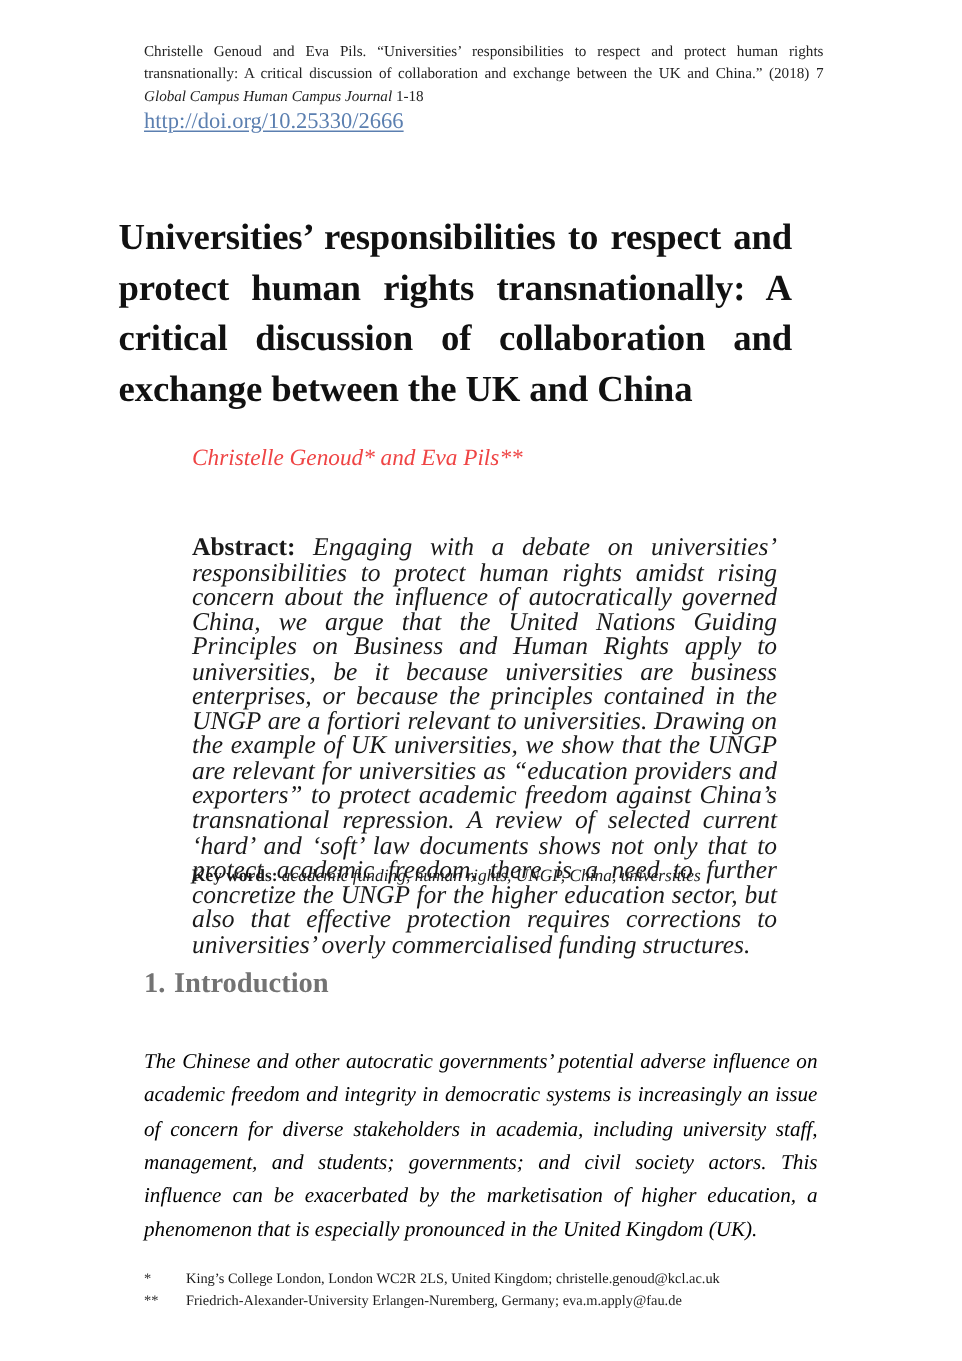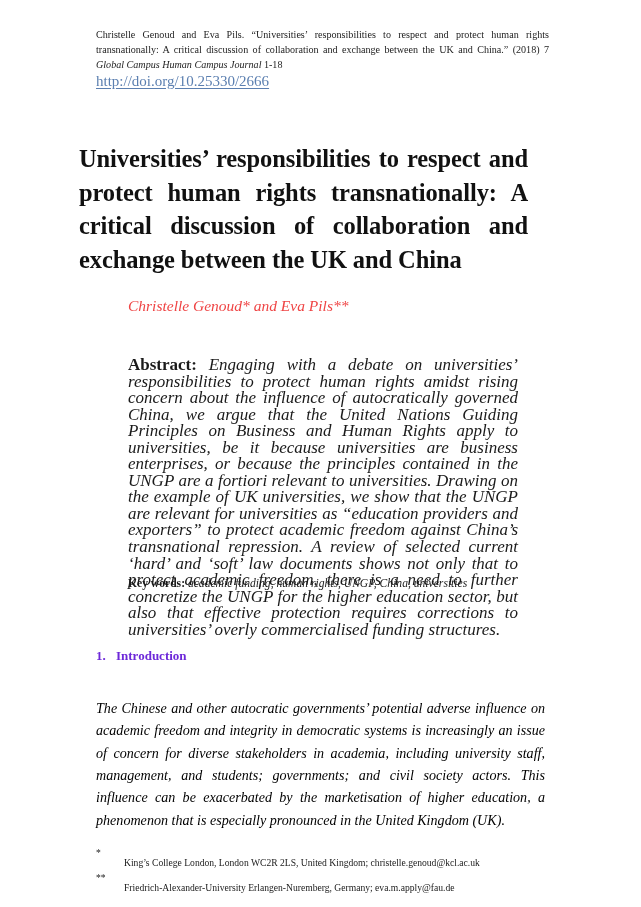--- a/index.html
+++ b/index.html
@@ -110,24 +110,24 @@
     font-style: italic;
   }
 
   
   .section-heading {
     position: absolute;
     left: 96px;
     top: 645px;
     width: 449px;
     margin: 0;
-    font-size: 13px;
+    font-size: 19px;
     font-weight: 700;
     line-height: 21px;
-    color: #6d28d9;
+    color: #737373;
   }
   .section-heading .num {
     display: inline-block;
     min-width: 20px;
   }
 
   
   .body-par {
     position: absolute;
     left: 96px;
@@ -155,21 +155,20 @@
     display: flex;
     align-items: flex-start;
   }
   .fn-mark {
     flex: 0 0 28px;
     font-size: 9.6px;
     line-height: 14.6px;
   }
   .fn-text {
     flex: 1 1 auto;
-    margin-top: 10px;
   }
 </style>
 </head>
 <body>
 
 <div class="page">
 
   <div class="citation">
     <span>Christelle Genoud and Eva Pils. “Universities’ responsibilities to respect and protect human rights transnationally: A critical discussion of collaboration and exchange between the UK and China.” (2018) 7 </span><span class="ital">Global Campus Human Campus Journal</span><span> 1-18</span><br>
     <span class="doi-link">http://doi.org/10.25330/2666</span>

